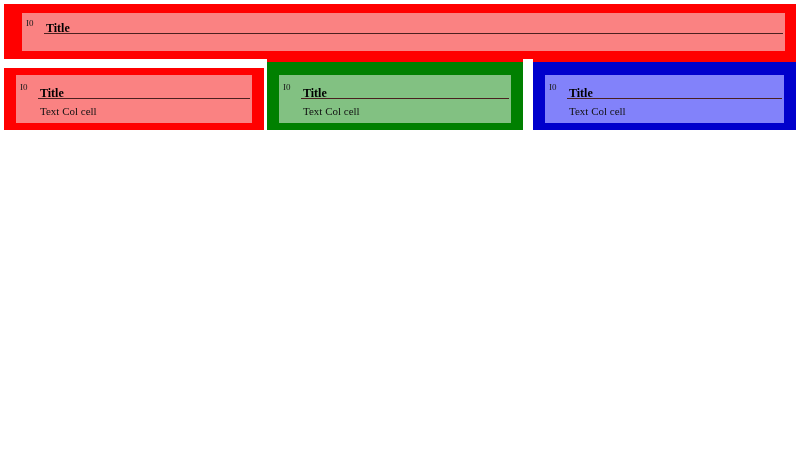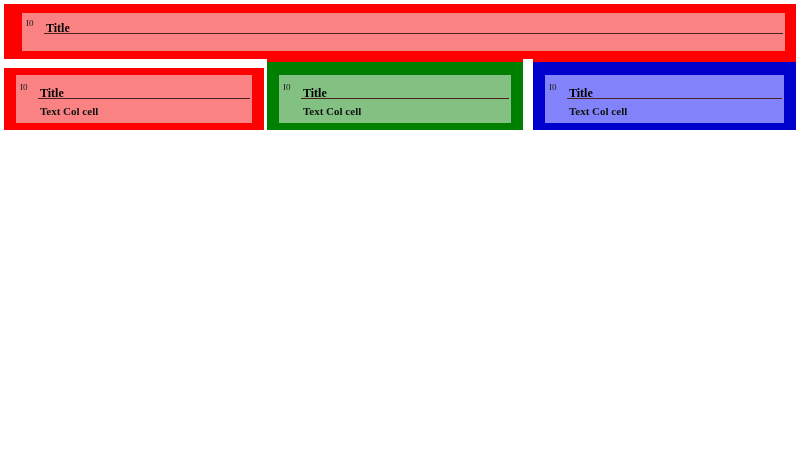--- a/index.html
+++ b/index.html
@@ -86,21 +86,20 @@
 
   
   .card-body {
     position: absolute;
     left: 0;
     right: 0;
     top: 24px;
     bottom: 0;
     display: flex;
     align-items: center;
-    font-weight: bold;
   }
 
   .body-text {
     font-size: 11px;
     color: #111111;
     line-height: 1;
     white-space: nowrap;
     padding-left: 24px;
   }
 

